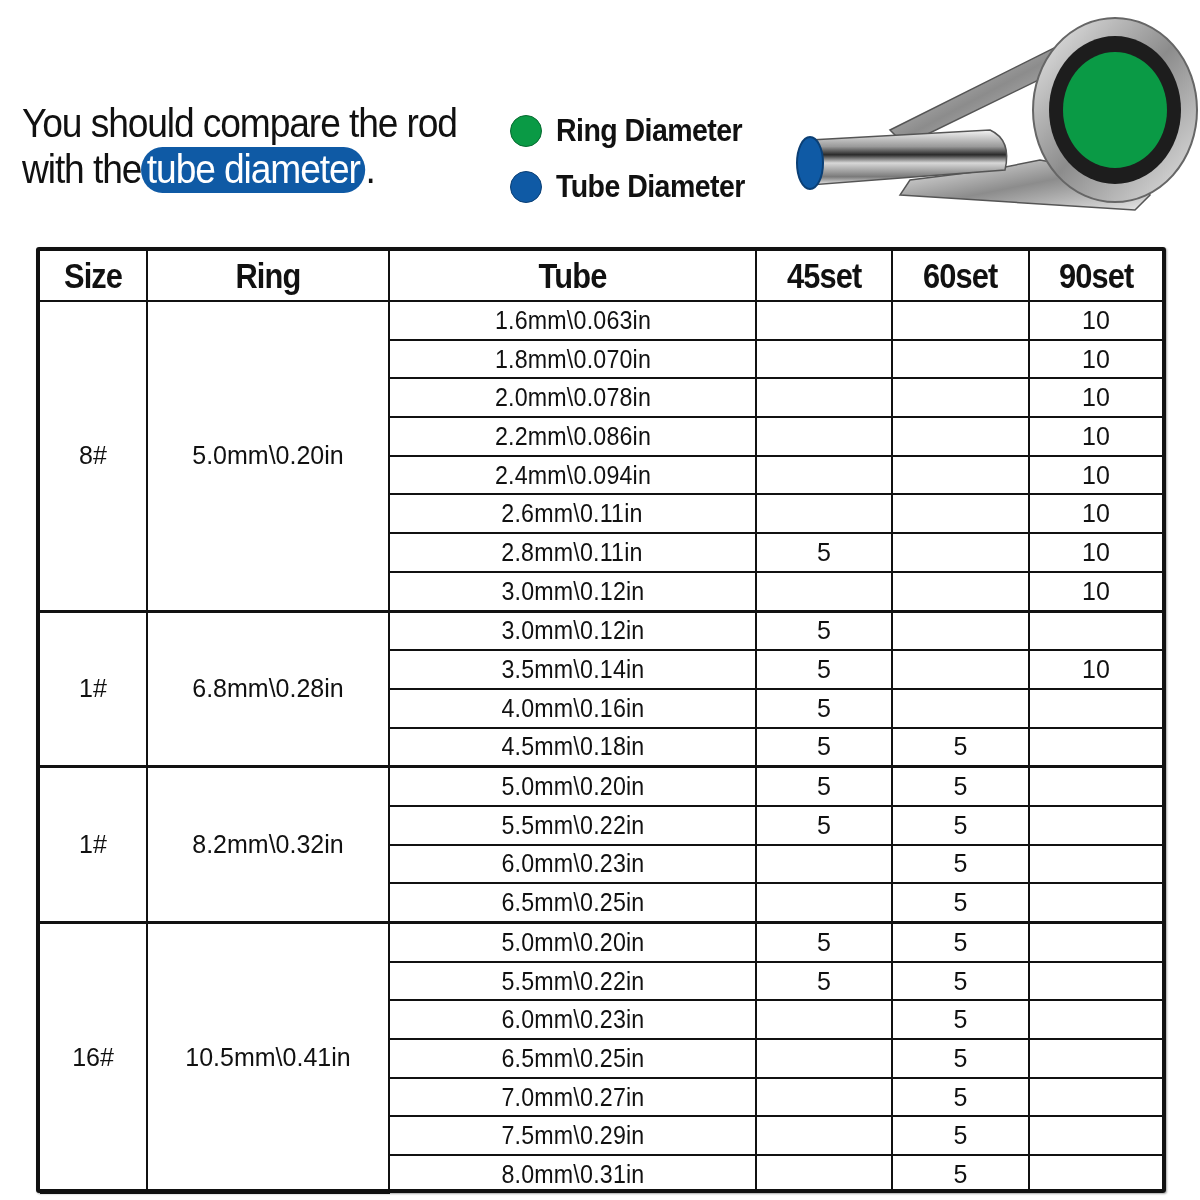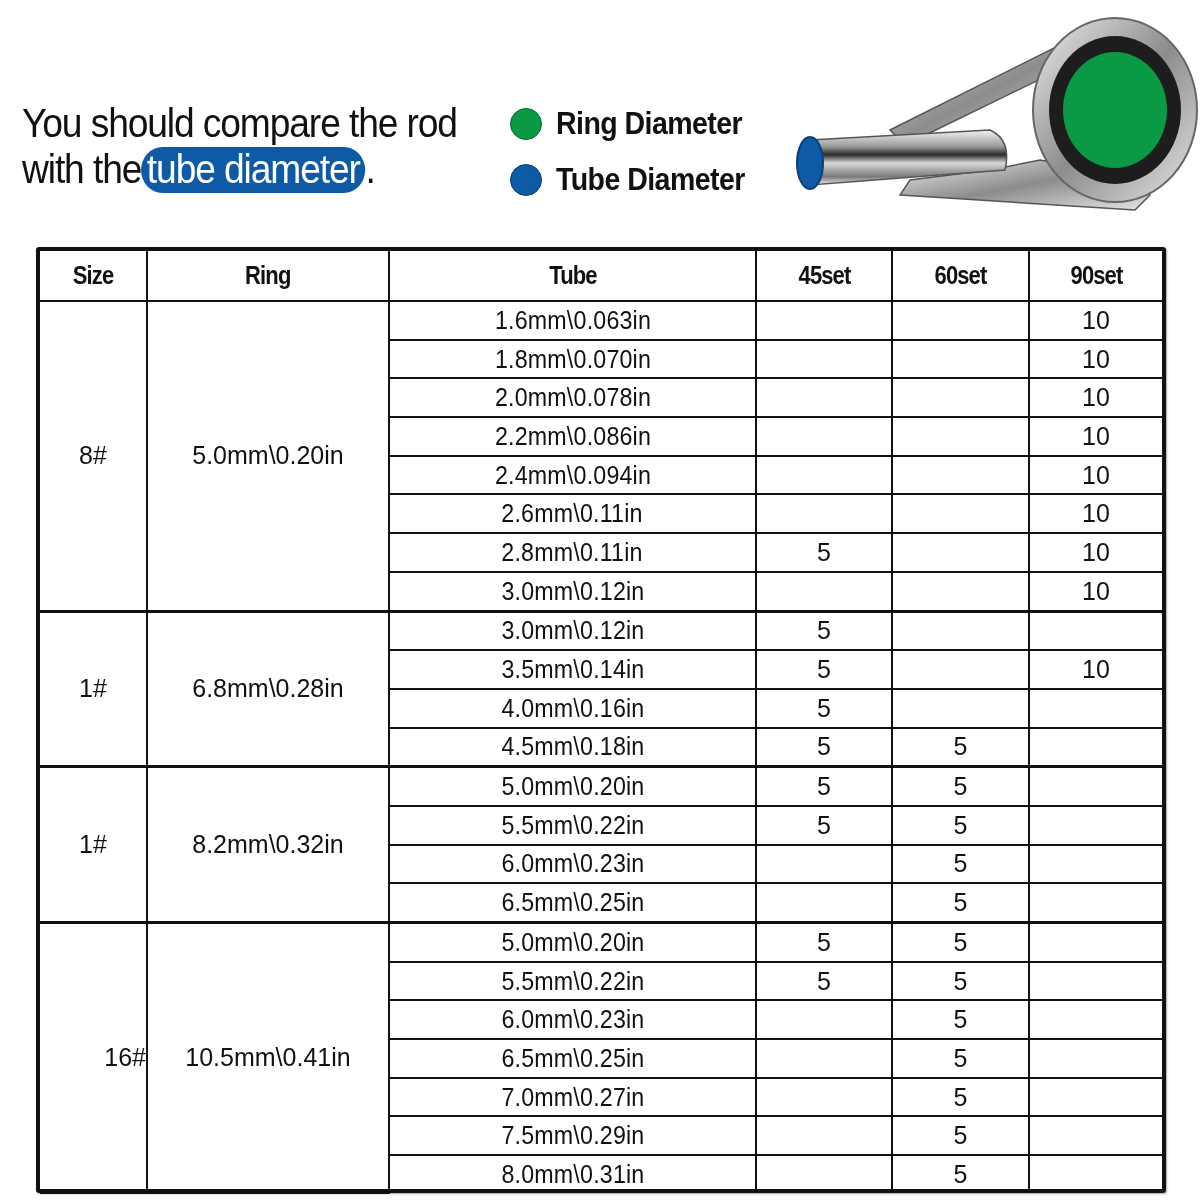--- a/index.html
+++ b/index.html
@@ -4,36 +4,36 @@
 <style>
   html, body { margin: 0; padding: 0; background: #ffffff; }
   body { width: 1200px; height: 1200px; position: relative; overflow: hidden;
          font-family: "Liberation Sans", sans-serif; color: #111; }
 
   
   .headline { position: absolute; left: 22px; top: 100px; font-size: 40px; line-height: 46px;
               letter-spacing: -1.2px; transform: scaleX(0.93); transform-origin: left top; color: #111; }
   .headline .pill { background: #0f5aa5; color: #fff; border-radius: 26px; padding: 0 6px 2px 6px; }
 
-  .legend { position: absolute; left: 510px; top: 96px; }
+  .legend { position: absolute; left: 510px; top: 103px; }
   .legend-item { display: flex; align-items: center; height: 56px; }
   .legend-dot { width: 30px; height: 30px; border-radius: 50%; margin-right: 14px; }
   .legend-label { font-weight: bold; font-size: 31px; letter-spacing: -0.6px; transform: scaleX(0.92);
                   transform-origin: left center; white-space: nowrap; }
 
   
   .product { position: absolute; left: 790px; top: 10px; width: 410px; height: 210px; }
 
   
   .table-wrap { position: absolute; left: 36px; top: 247px; width: 1130px; height: 946px;
                 border: 4px solid #111; box-sizing: border-box; border-radius: 3px;
                 box-shadow: 1px 1px 2px rgba(0,0,0,0.35); }
   table { border-collapse: collapse; width: 100%; height: 100%; table-layout: fixed; }
   th, td { border: 2px solid #111; text-align: center; padding: 0; }
-  th { height: 49px; font-weight: bold; font-size: 25px; letter-spacing: -1px; margin-top: 8px; }
+  th { height: 49px; font-weight: bold; font-size: 35px; letter-spacing: -1px; margin-top: 8px; }
   th span { display: inline-block; transform: scaleX(0.88); }
   td { height: 36.7px; font-size: 25px; }
   td.tube span, td.ring span, td.size span { display: inline-block; }
   td.tube span { transform: scaleX(0.93); letter-spacing: 0.2px; }
   tr:first-child th { border-top: none; }
   th:first-child, td.size { border-left: none; }
   th:last-child, td.c90 { border-right: none; border-radius: 11px; }
   tbody tr:last-child td { border-bottom: none; margin-top: 24px; }
   td.size, td.ring { font-size: 25px; }
 </style>
@@ -206,21 +206,21 @@
           <td class="c60"><span>5</span></td>
           <td class="c90"><span></span></td>
         </tr>
         <tr>
           <td class="tube"><span>6.5mm\0.25in</span></td>
           <td class="c45"><span></span></td>
           <td class="c60"><span>5</span></td>
           <td class="c90"><span></span></td>
         </tr>
         <tr>
-          <td class="size" rowspan="7" style="border-top: 3px solid rgb(17, 17, 17); text-align: right;"><span>16#</span></td>
+          <td class="size" rowspan="7" style="border-top: 3px solid rgb(17, 17, 17);"><span>16#</span></td>
           <td class="ring" rowspan="7" style="border-top: 3px solid rgb(17, 17, 17);"><span>10.5mm\0.41in</span></td>
           <td class="tube" style="border-top: 3px solid rgb(17, 17, 17);"><span>5.0mm\0.20in</span></td>
           <td class="c45" style="border-top: 3px solid rgb(17, 17, 17);"><span>5</span></td>
           <td class="c60" style="border-top: 3px solid rgb(17, 17, 17);"><span>5</span></td>
           <td class="c90" style="border-top: 3px solid rgb(17, 17, 17);"><span></span></td>
         </tr>
         <tr>
           <td class="tube"><span>5.5mm\0.22in</span></td>
           <td class="c45"><span>5</span></td>
           <td class="c60"><span>5</span></td>

